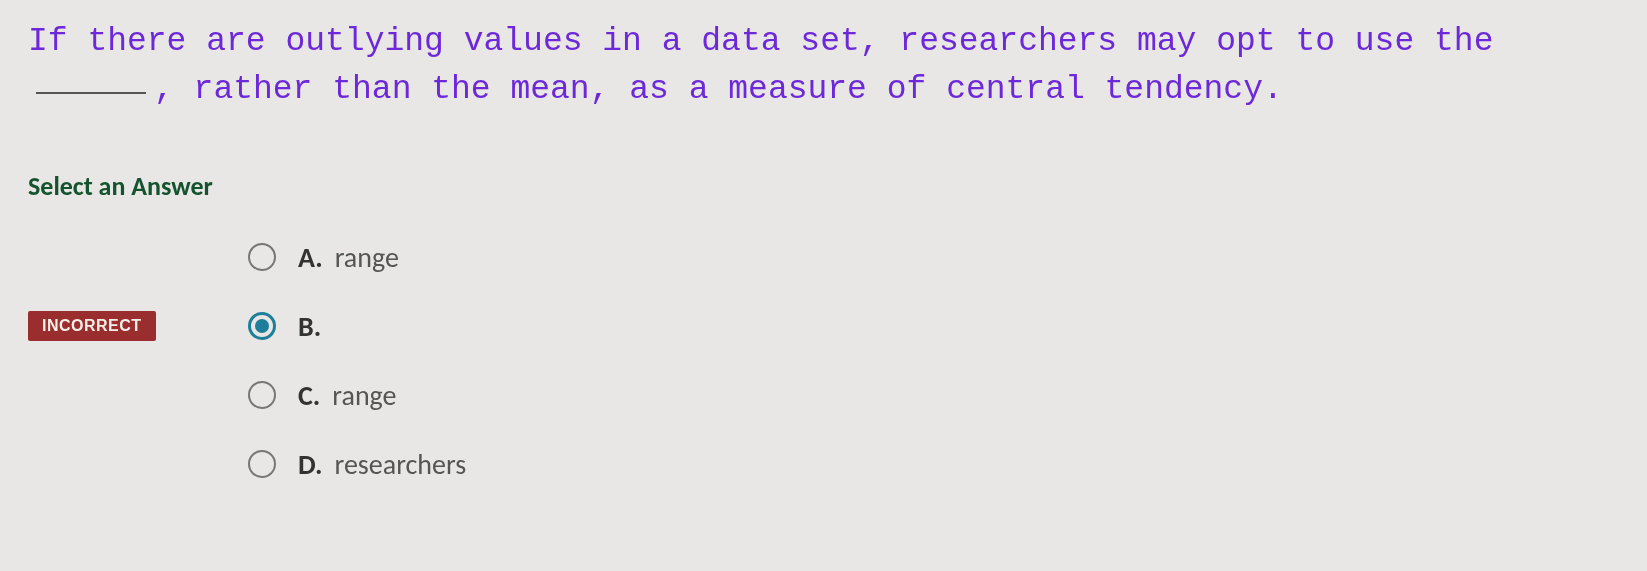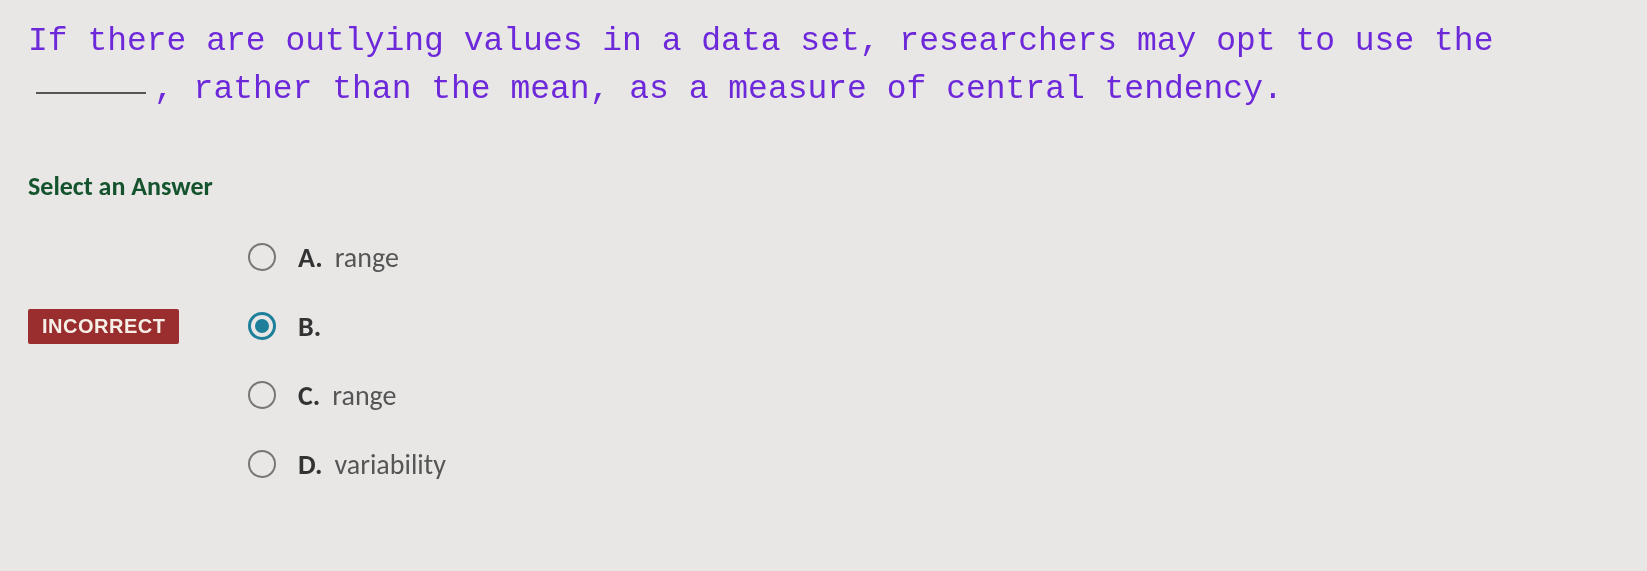--- a/index.html
+++ b/index.html
@@ -45,21 +45,21 @@
   .badge-col {
     width: 220px;
     display: flex;
     justify-content: flex-start;
     align-items: center;
   }
   .badge {
     background: #9a2d2d;
     color: #f5efe8;
     font-weight: 700;
-    font-size: 20px;
+    font-size: 16px;
     letter-spacing: 0.5px;
     padding: 6px 14px;
     border-radius: 2px;
     font-family: Arial, sans-serif;
     text-align: right;
   }
   .radio {
     width: 28px;
     height: 28px;
     border: 2px solid #777;
@@ -136,17 +136,17 @@
       <span class="opt-letter">C.</span>
       <span class="opt-text">range</span>
     </div>
   </div>
 
   <div class="option-row">
     <div class="badge-col"></div>
     <div class="radio"></div>
     <div class="opt-label">
       <span class="opt-letter">D.</span>
-      <span class="opt-text">variability</span>
+      <span class="opt-text">researchers</span>
     </div>
   </div>
 
 </div>
 
 </body></html>

